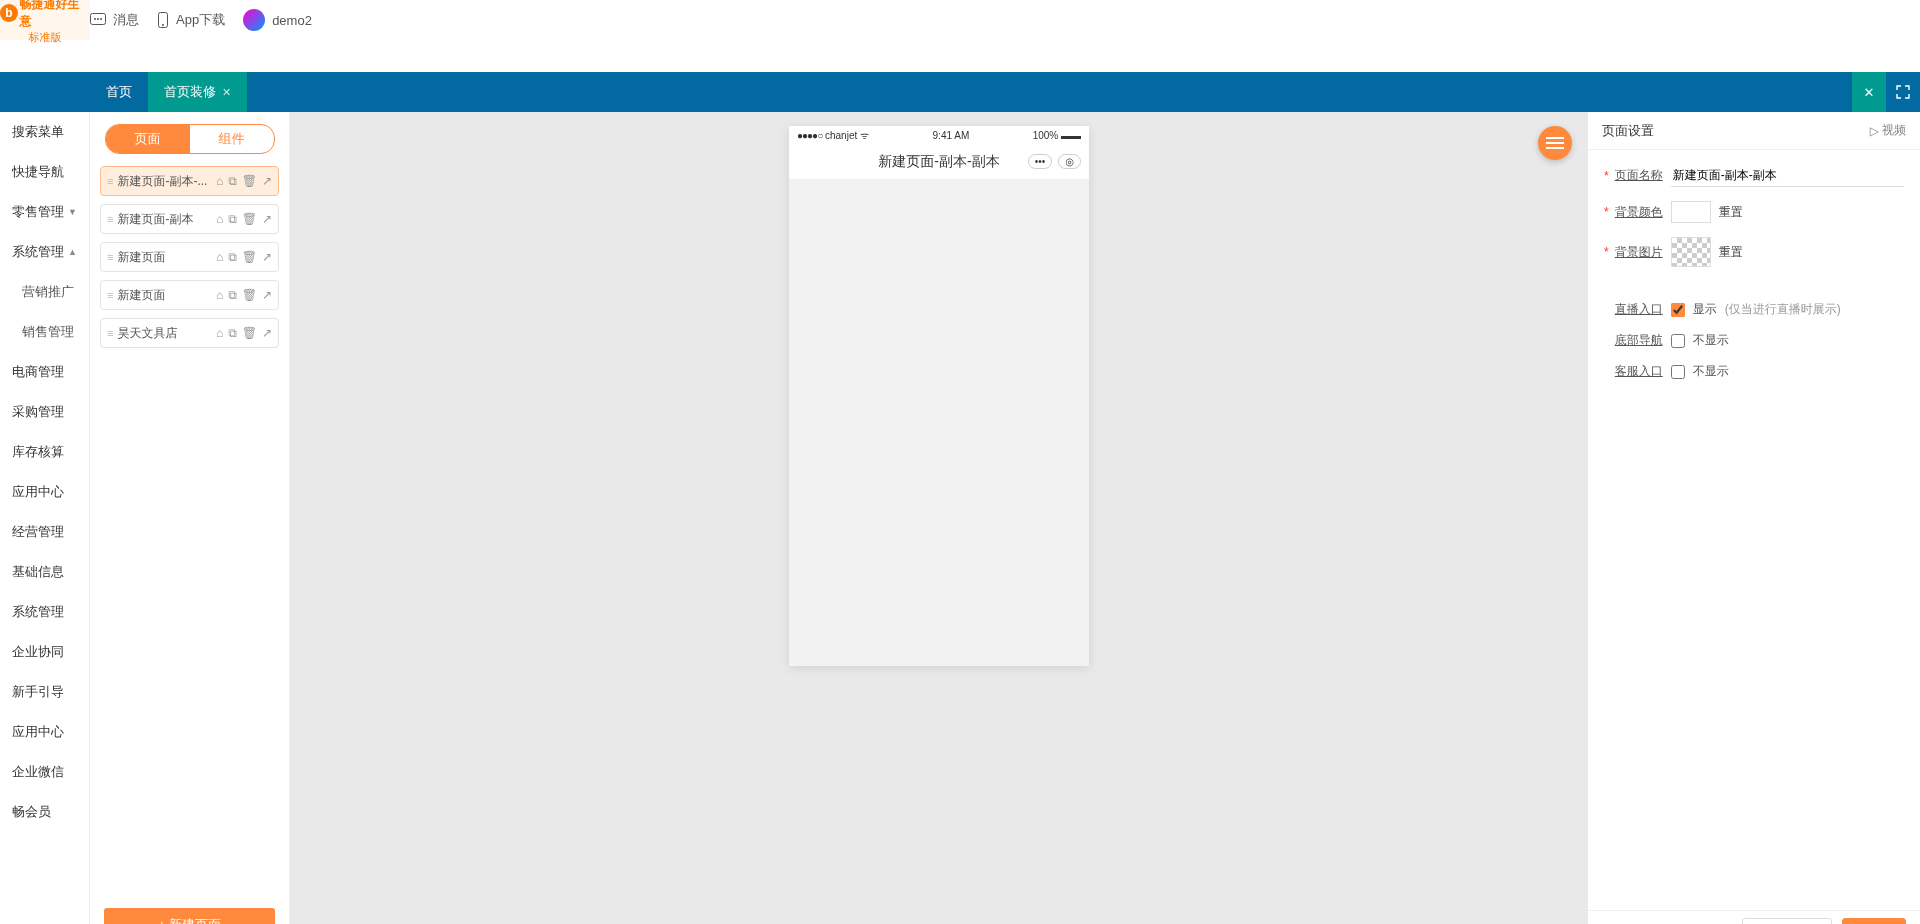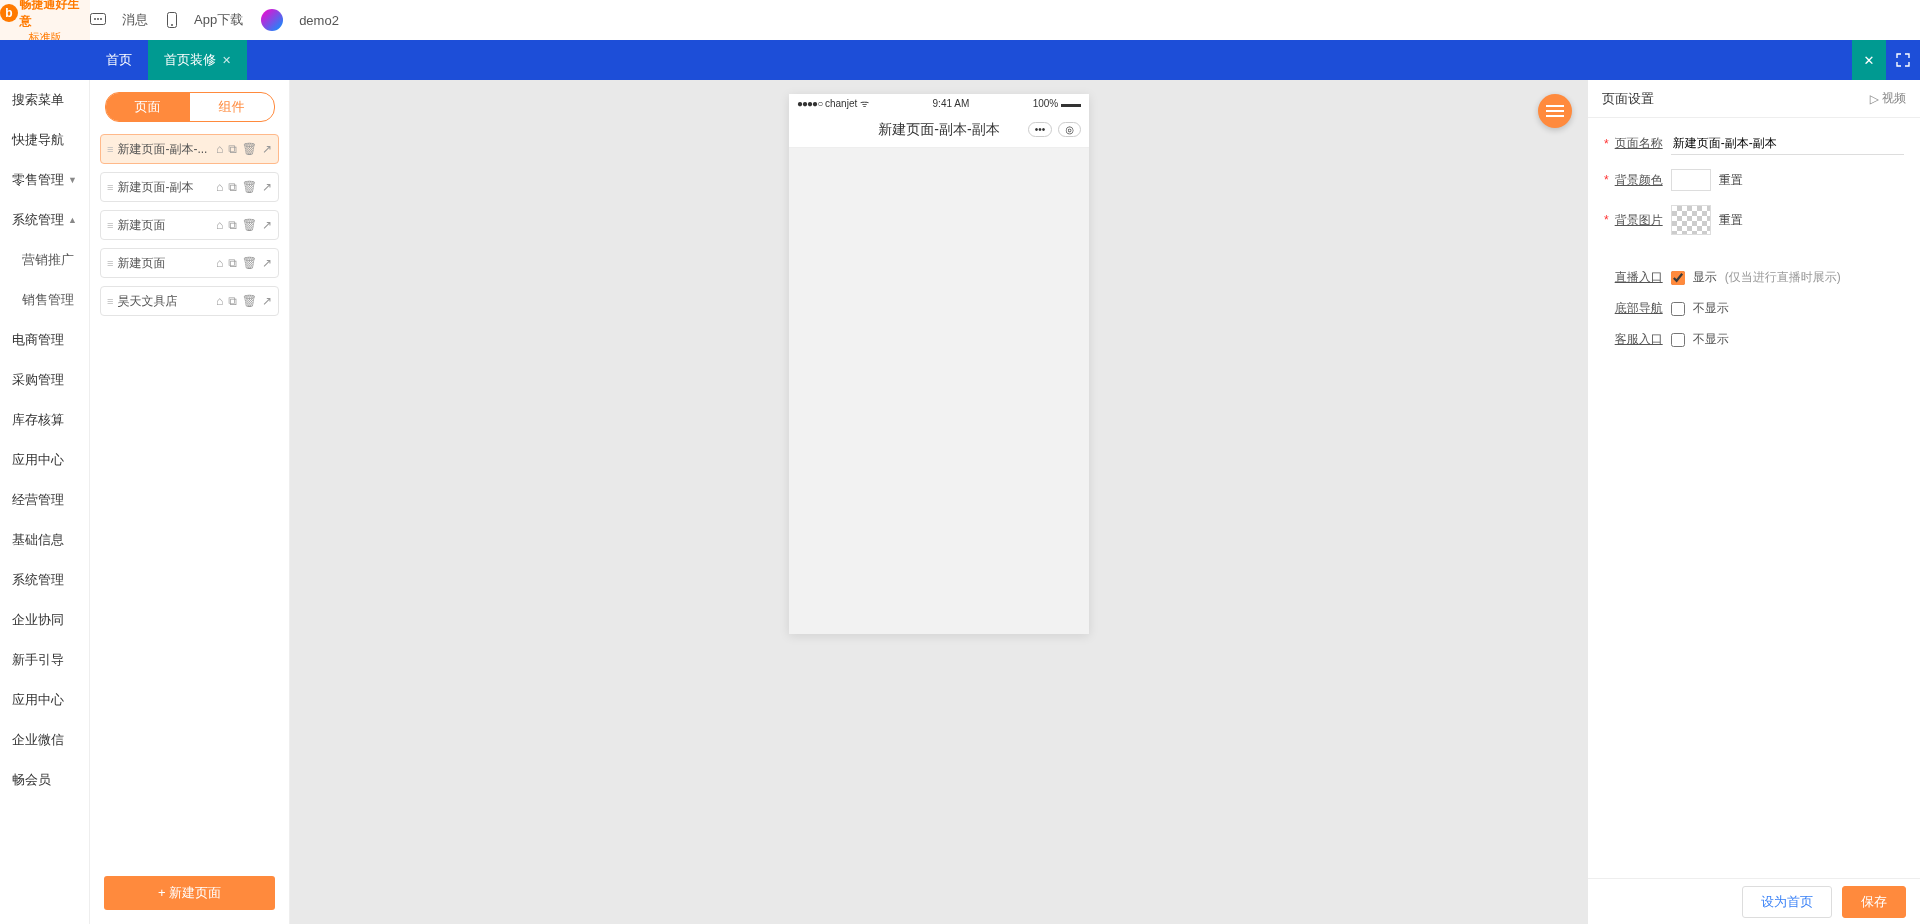--- a/index.html
+++ b/index.html
@@ -7,25 +7,25 @@
 
 
 .topbar { height: 40px; display: flex; align-items: center; }
 .logo-box { width: 90px; height: 40px; background: #fff6ee; display: flex; flex-direction: column; align-items: center; justify-content: center; }
 .logo-icon { color: #ff7a00; font-weight: bold; font-size: 12px; display: flex; align-items: center; gap:2px;}
 .logo-b { width:18px;height:18px;border-radius:50%;background:#ff7a00;color:#fff;display:flex;align-items:center;justify-content:center;font-size:12px;}
 .logo-sub { color: #ff7a00; font-size: 11px; }
 .ledger { margin-left: 20px; color: #555; font-size: 13px; display:flex; align-items:center; gap:90px; flex:1;}
 .ledger-caret { color:#bbb; font-size:10px;}
 .top-right { display: flex; align-items: center; gap: 18px; padding-right: 20px; color:#555;}
-.top-right .itm { display:flex;align-items:center;gap:16px;cursor:pointer;}
+.top-right .itm { display:flex;align-items:center;gap:7px;cursor:pointer;}
 .avatar { width:22px;height:22px;border-radius:50%;background:linear-gradient(135deg,#f0c,#09f);display:inline-block;}
 
 
-.tabsbar { height: 40px; background: #1d4ed8; display: flex; align-items: center; position:relative;}
+.tabsbar { height: 40px; background: #0369a1; display: flex; align-items: center; position:relative;margin-top:32px;}
 .tabsbar .spacer{width:90px;}
 .tab { height:40px; padding: 0 16px; color:#fff; display:flex;align-items:center;gap:6px; cursor:pointer;}
 .tab.active { background:#009a91; }
 .tab .x { font-size:11px;opacity:.8;}
 .tabsbar-right { margin-left:auto; display:flex; align-items:center; gap:0; color:#fff;}
 .tabsbar-right .sq { width:34px;height:40px;display:flex;align-items:center;justify-content:center;cursor:pointer;}
 .tabsbar-right .sq.dark { background:#009a91;}
 
 
 .container { display:flex; height: calc(100vh - 80px); }

